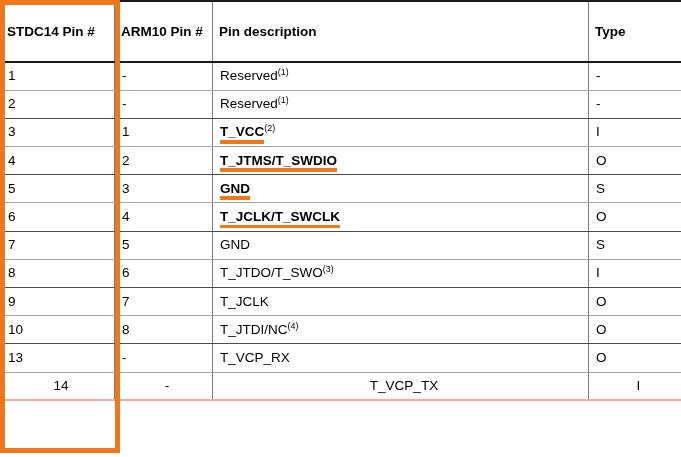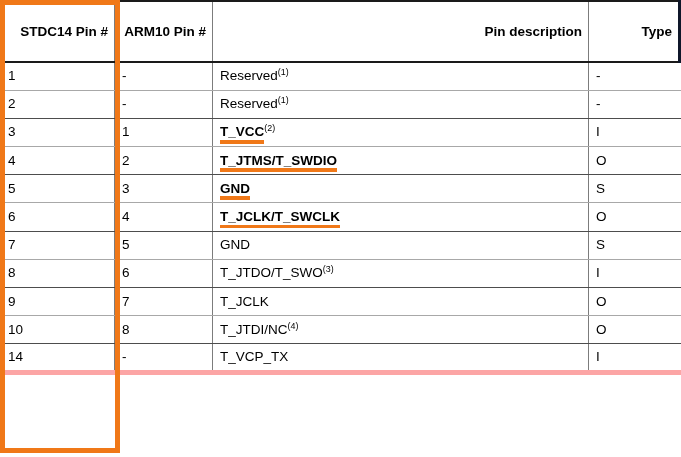--- a/index.html
+++ b/index.html
@@ -28,52 +28,52 @@
   col.c-arm    { width:  98px; }
   col.c-desc   { width: 376px; }
   col.c-type   { width:  93px; }
 
   
   #pin-table thead th {
     height: 61px;
     box-sizing: border-box;
     font-size: 13.5px;
     font-weight: bold;
-    text-align: right;
+    text-align: left;
     vertical-align: middle;
     padding: 16px 6px;
     line-height: 1.18;
     border-top: 2px solid #1a1a1a;
     border-bottom: 2px solid #1a1a1a;
     border-left: 1px solid #7c7c7c;
     border-right: 1px solid #7c7c7c;
     background: #ffffff;
   }
   #pin-table thead th.first { border-left: 1px solid #7c7c7c; }
-  #pin-table thead th.last  { border-right: 7px solid #0f172a; }
+  #pin-table thead th.last  { border-right: 1px solid #0f172a; }
 
   
   #pin-table tbody td {
     height: 28.2px;
     box-sizing: border-box;
     font-size: 13.5px;
     line-height: 1.05;
     text-align: left;
     vertical-align: middle;
     padding: 0 0 0 7px;
     border-left: 1px solid #7c7c7c;
     border-right: 1px solid #7c7c7c;
     border-bottom: 1px solid #a8a8a8;
     white-space: nowrap;
     overflow: hidden;
     background: #ffffff;
   }
   
   #pin-table tbody tr.sep-dark td { border-bottom: 1px solid #4d4d4d; }
-  #pin-table tbody tr:last-child td { border-bottom: 5px solid #fca5a5; }
+  #pin-table tbody tr:last-child td { border-bottom: 2px solid #fca5a5; text-align: center; }
 
   #pin-table tbody td.c-type-cell { border-right: 1px solid #4d4d4d; }
 
   
   .col-highlight {
     position: absolute;
     left: 0px;
     top: 0px;
     width: 120px;
     height: 453px;
@@ -180,20 +180,26 @@
         <td>7</td>
         <td><span>T_JCLK</span></td>
         <td class="c-type-cell">O</td>
       </tr>
       <tr class="sep-dark">
         <td>10</td>
         <td>8</td>
         <td><span>T_JTDI/NC</span><sup>(4)</sup></td>
         <td class="c-type-cell">O</td>
       </tr>
+      <tr>
+        <td>13</td>
+        <td>-</td>
+        <td><span>T_VCP_RX</span></td>
+        <td class="c-type-cell">O</td>
+      </tr>
       <tr class="sep-dark">
         <td>14</td>
         <td>-</td>
         <td><span>T_VCP_TX</span></td>
         <td class="c-type-cell">I</td>
       </tr>
     </tbody>
 </table>
 
 <div class="col-highlight"></div>

